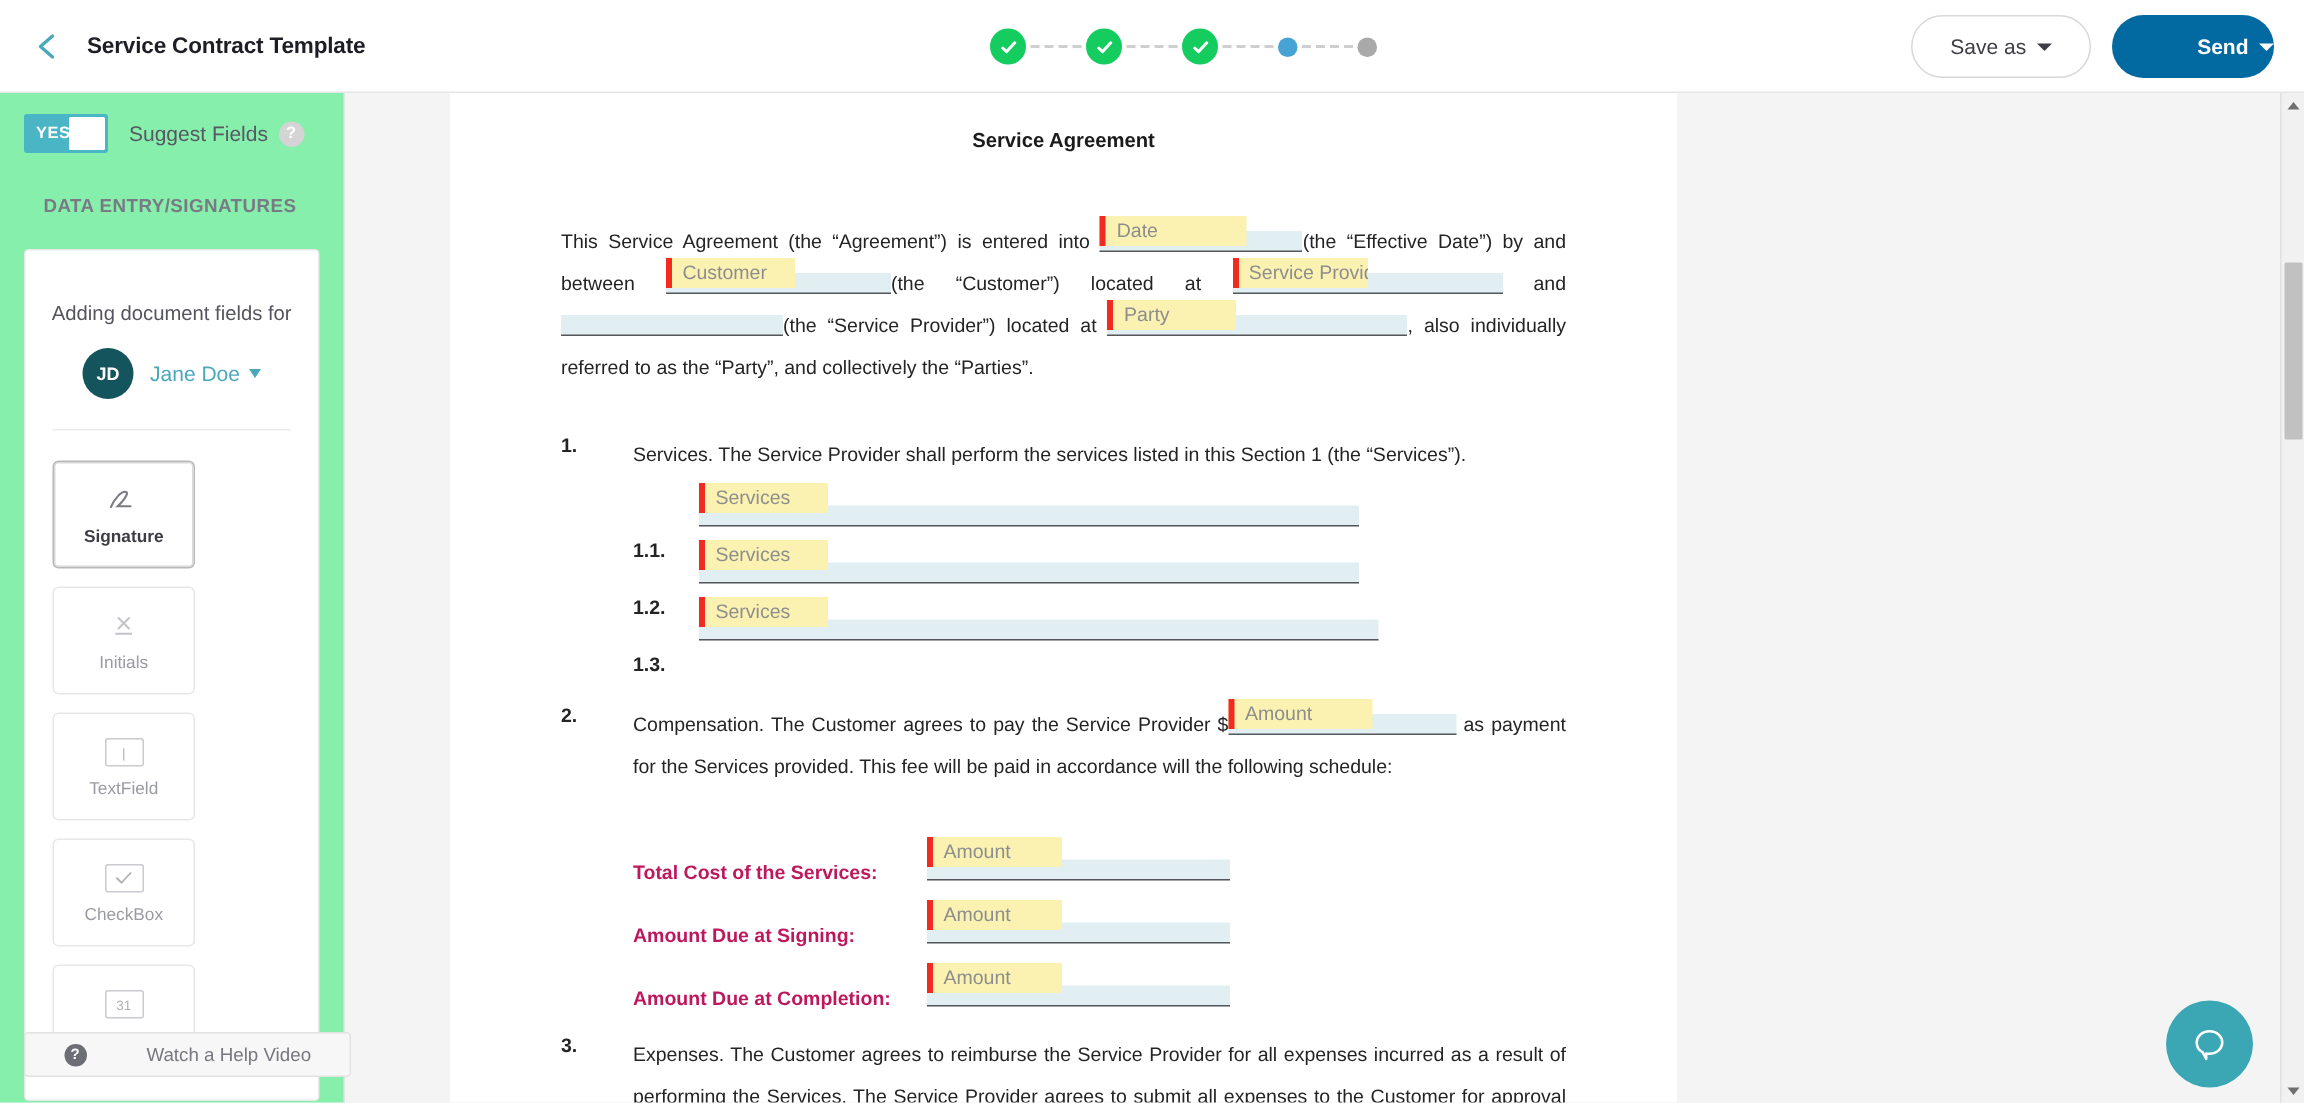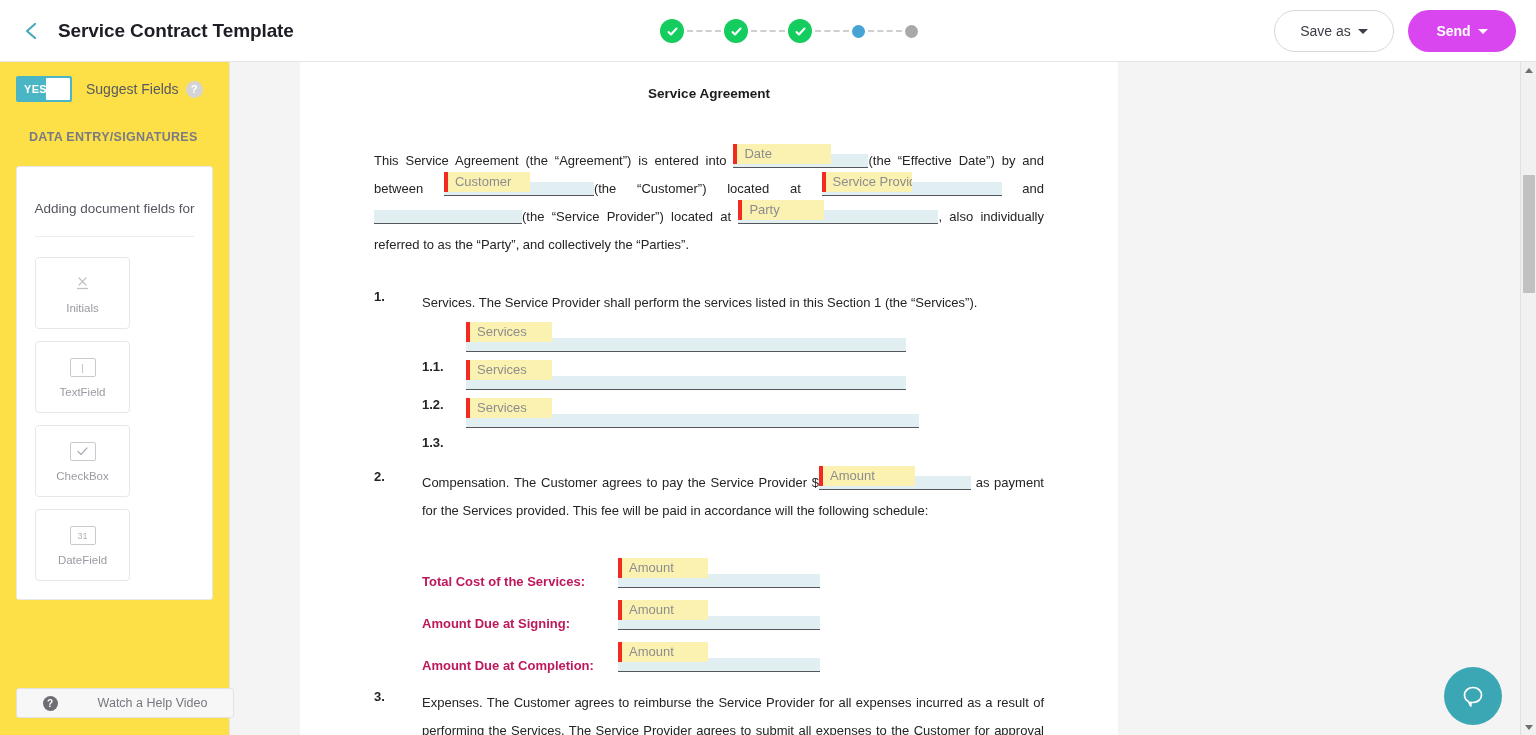--- a/index.html
+++ b/index.html
@@ -16,21 +16,21 @@
     background: #ffffff; border-bottom: 1px solid #e6e6e6;
     display: flex; align-items: center;
   }
   .back-chevron {
     margin-left: 20px; width: 22px; height: 22px;
     display: flex; align-items: center; justify-content: center;
     cursor: pointer;
   }
   .back-chevron svg { display: block; }
   .doc-title {
-    margin-left: 16px; font-size: 19px; font-weight: bold; color: #1d1d26;
+    margin-left: 16px; font-size: 15px; font-weight: bold; color: #1d1d26;
     letter-spacing: -0.1px;
   }
 
   
   .steps {
     position: absolute; left: 660px; top: 0; height: 62px;
     display: flex; align-items: center;
   }
   .step-circle {
     width: 24px; height: 24px; border-radius: 50%;
@@ -50,33 +50,33 @@
     display: flex; align-items: center; gap: 14px;
   }
   .btn-saveas {
     width: 120px; height: 42px; border-radius: 21px;
     background: #ffffff; border: 1px solid #d8d8d8; color: #3d3d45;
     font-size: 14px; display: flex; align-items: center; justify-content: center;
     gap: 7px; cursor: pointer;
   }
   .btn-send {
     width: 108px; height: 42px; border-radius: 21px;
-    background: #d946ef; border: none; color: #ffffff;
+    background: #0369a1; border: none; color: #ffffff;
     font-size: 14px; font-weight: bold; display: flex; align-items: center;
-    justify-content: center; gap: 7px; cursor: pointer;
+    justify-content: flex-end; gap: 7px; cursor: pointer;
   }
   .caret-down {
     width: 0; height: 0; border-left: 5px solid transparent;
     border-right: 5px solid transparent; border-top: 5px solid currentColor;
   }
 
   
   .sidebar {
     position: absolute; left: 0; top: 62px; width: 230px; height: 673px;
-    background: #fde047; border-right: 1px solid #e4e4e4;
+    background: #86efac; border-right: 1px solid #e4e4e4;
   }
   .suggest-row {
     display: flex; align-items: center; padding: 14px 0 0 16px;
   }
   .toggle {
     width: 56px; height: 26px; background: #4ab5c4; border-radius: 2px;
     display: flex; align-items: center; cursor: pointer; position: relative;
   }
   .toggle-label {
     color: #ffffff; font-size: 11px; font-weight: bold; margin-left: 8px;
@@ -302,25 +302,40 @@
     </div>
     <span class="suggest-text">Suggest Fields</span>
     <span class="help-circle">?</span>
   </div>
 
   <div class="section-head">DATA ENTRY/SIGNATURES</div>
 
   <div class="fields-card">
     <div class="adding-for">Adding document fields for</div>
 
+    <div class="signer-row">
+      <div class="avatar">JD</div>
+      <div class="signer-name">
+        <span>Jane Doe</span>
+        <span class="chev"></span>
+      </div>
+    </div>
 
     <div class="divider"></div>
 
     <div class="tile-grid">
 
+      <div class="tile selected">
+        <span class="tile-ico">
+          <svg width="28" height="20" viewBox="0 0 28 20">
+            <path d="M5 14 C7 9, 12 3, 15 4 C17.5 5, 12 11, 9.5 13.5 L18 13.5" fill="none" stroke="#7b7b83" stroke-width="1.4" stroke-linecap="round"></path>
+          </svg>
+        </span>
+        <span class="tile-label">Signature</span>
+      </div>
 
       <div class="tile">
         <span class="tile-ico">
           <svg width="28" height="20" viewBox="0 0 28 20">
             <path d="M10 4 L17 11 M17 4 L10 11" fill="none" stroke="#c2c2c8" stroke-width="1.3" stroke-linecap="round"></path>
             <line x1="8" y1="14.5" x2="19" y2="14.5" stroke="#c2c2c8" stroke-width="1.3"></line>
           </svg>
         </span>
         <span class="tile-label">Initials</span>
       </div>

